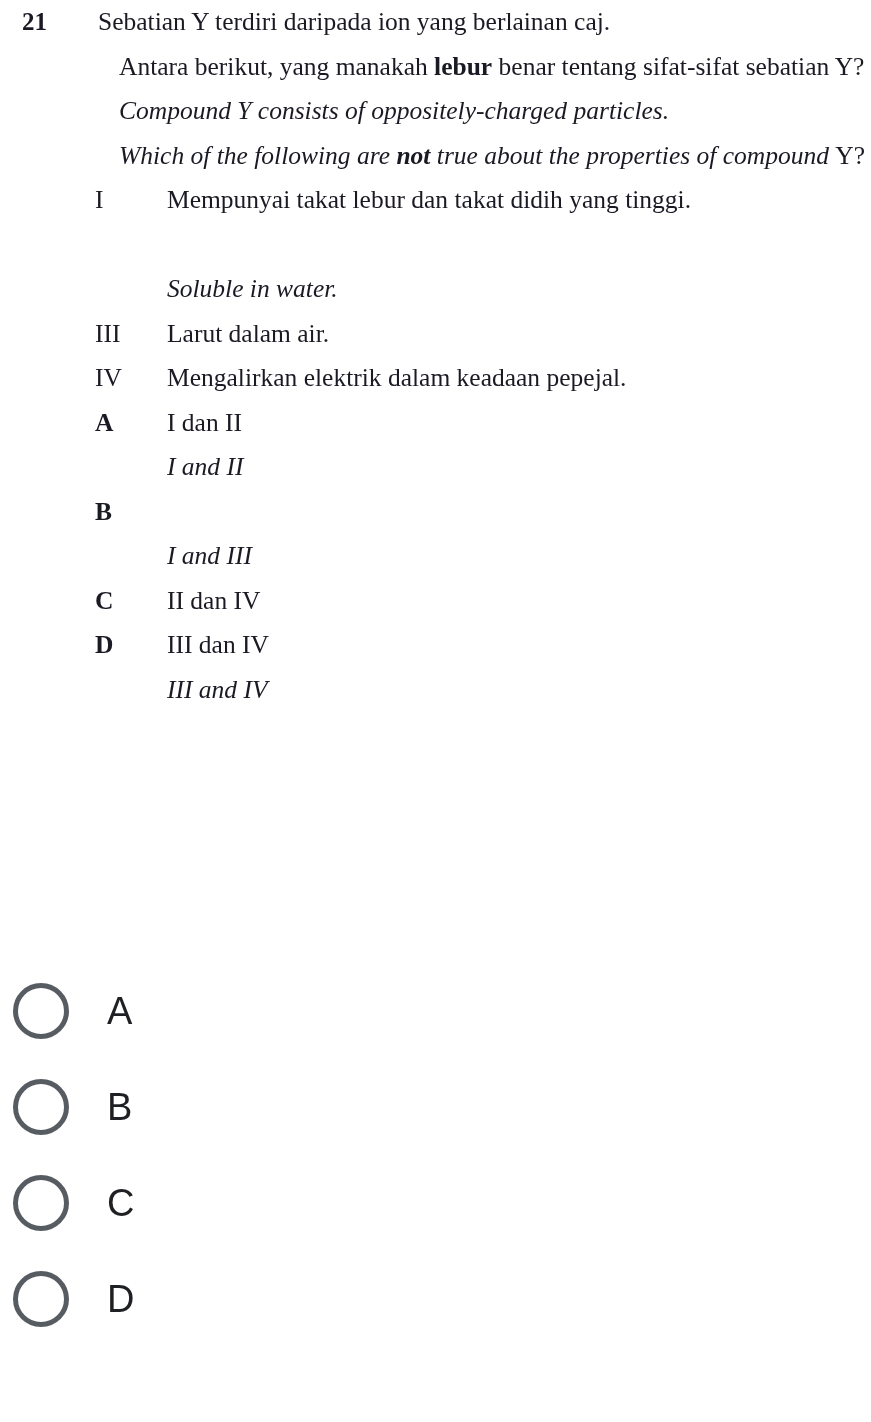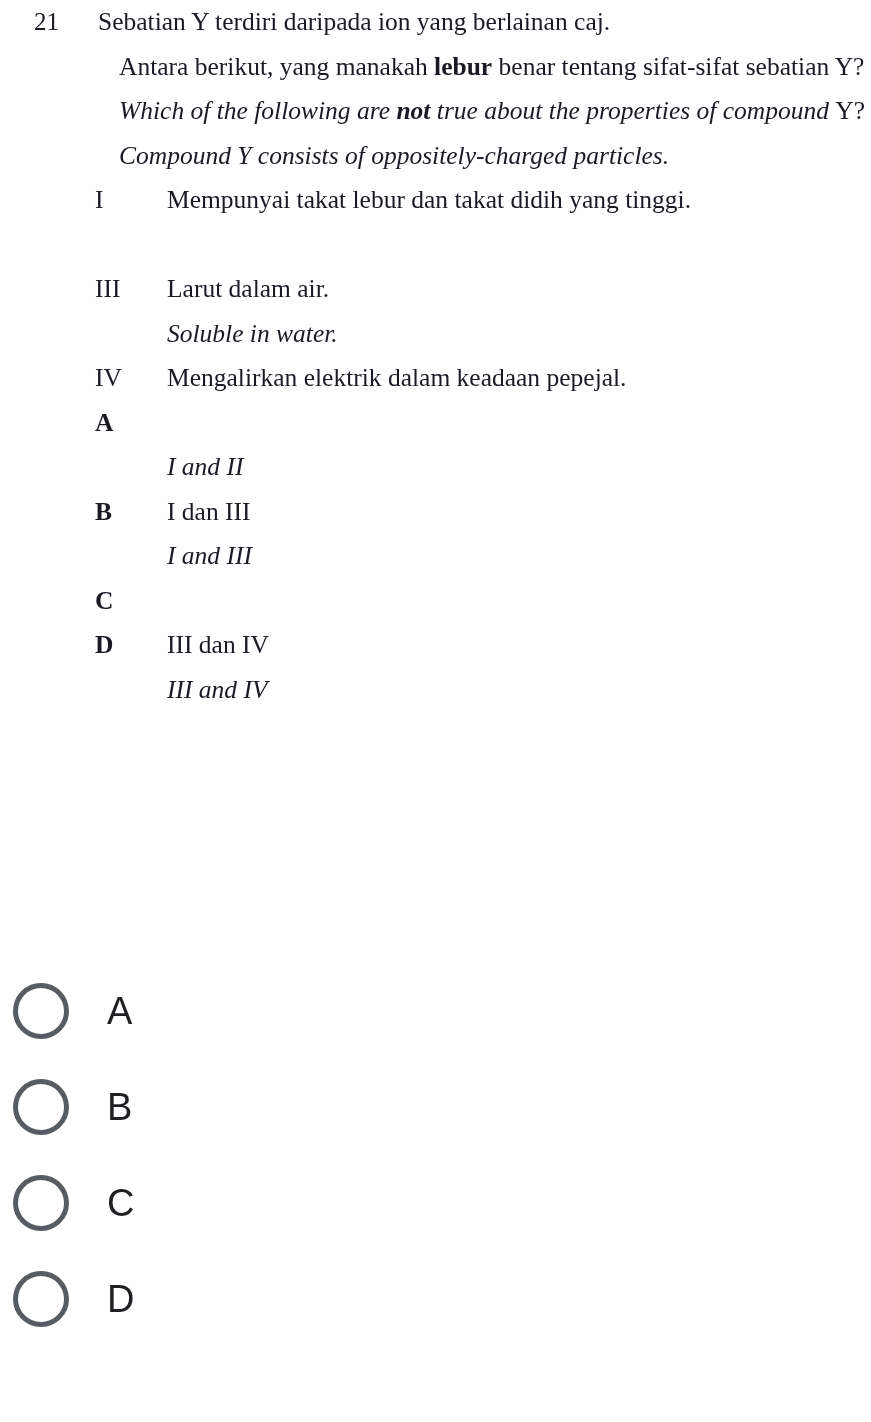--- a/index.html
+++ b/index.html
@@ -27,23 +27,23 @@
   .q-row {
     display: flex;
     align-items: baseline;
     font-size: 25.5px;
     line-height: 44.5px;
   }
 
   .q-number {
     width: 74px;
     flex: 0 0 74px;
-    padding-left: 34px;
+    padding-left: 22px;
     box-sizing: border-box;
-    font-weight: normal;
+    font-weight: bold;
     font-size: 25px;
   }
 
   .q-body {
     flex: 1 1 auto;
     margin-left: 24px;
   }
 
   .q-indent {
     width: 95px;
@@ -136,80 +136,81 @@
     <span class="q-body">Sebatian Y terdiri daripada ion yang berlainan caj.</span>
   </div>
 
   <div class="q-row">
     <span class="q-indent"></span>
     <span class="q-body"><span>Antara berikut, yang manakah </span><span class="bd">lebur</span><span> benar tentang sifat-sifat sebatian Y?</span></span>
   </div>
 
   <div class="q-row">
     <span class="q-indent"></span>
+    <span class="q-body it">Compound Y consists of oppositely-charged particles.</span>
+  </div>
+
+  <div class="q-row">
+    <span class="q-indent"></span>
     <span class="q-body it"><span>Which of the following are </span><span class="bd">not</span><span> true about the properties of compound </span><span class="upright">Y?</span></span>
-  </div>
-
-  <div class="q-row">
-    <span class="q-indent"></span>
-    <span class="q-body it">Compound Y consists of oppositely-charged particles.</span>
   </div>
 
   <div class="marker-row">
     <span class="marker-pad"></span>
     <span class="marker">I</span>
     <span class="marker-text">Mempunyai takat lebur dan takat didih yang tinggi.</span>
   </div>
 
   <div class="spacer-line"></div>
 
 
   <div class="marker-row">
     <span class="marker-pad"></span>
+    <span class="marker"></span>
+    <span class="marker-text it">Soluble in water.</span>
+  </div>
+  <div class="marker-row">
+    <span class="marker-pad"></span>
     <span class="marker">III</span>
     <span class="marker-text">Larut dalam air.</span>
   </div>
-  <div class="marker-row">
-    <span class="marker-pad"></span>
-    <span class="marker"></span>
-    <span class="marker-text it">Soluble in water.</span>
-  </div>
 
   <div class="marker-row">
     <span class="marker-pad"></span>
     <span class="marker">IV</span>
     <span class="marker-text">Mengalirkan elektrik dalam keadaan pepejal.</span>
   </div>
 
   <div class="gap-before-options"></div>
 
   <div class="marker-row">
     <span class="marker-pad"></span>
     <span class="marker bold">A</span>
+    <span class="marker-text">I dan II</span>
   </div>
   <div class="marker-row">
     <span class="marker-pad"></span>
     <span class="marker"></span>
     <span class="marker-text it">I and II</span>
   </div>
 
   <div class="marker-row">
     <span class="marker-pad"></span>
     <span class="marker bold">B</span>
-    <span class="marker-text">I dan III</span>
   </div>
   <div class="marker-row">
     <span class="marker-pad"></span>
     <span class="marker"></span>
     <span class="marker-text it">I and III</span>
   </div>
 
   <div class="marker-row">
     <span class="marker-pad"></span>
     <span class="marker bold">C</span>
+    <span class="marker-text">II dan IV</span>
   </div>
 
   <div class="marker-row">
     <span class="marker-pad"></span>
     <span class="marker bold">D</span>
     <span class="marker-text">III dan IV</span>
   </div>
   <div class="marker-row">
     <span class="marker-pad"></span>
     <span class="marker"></span>

